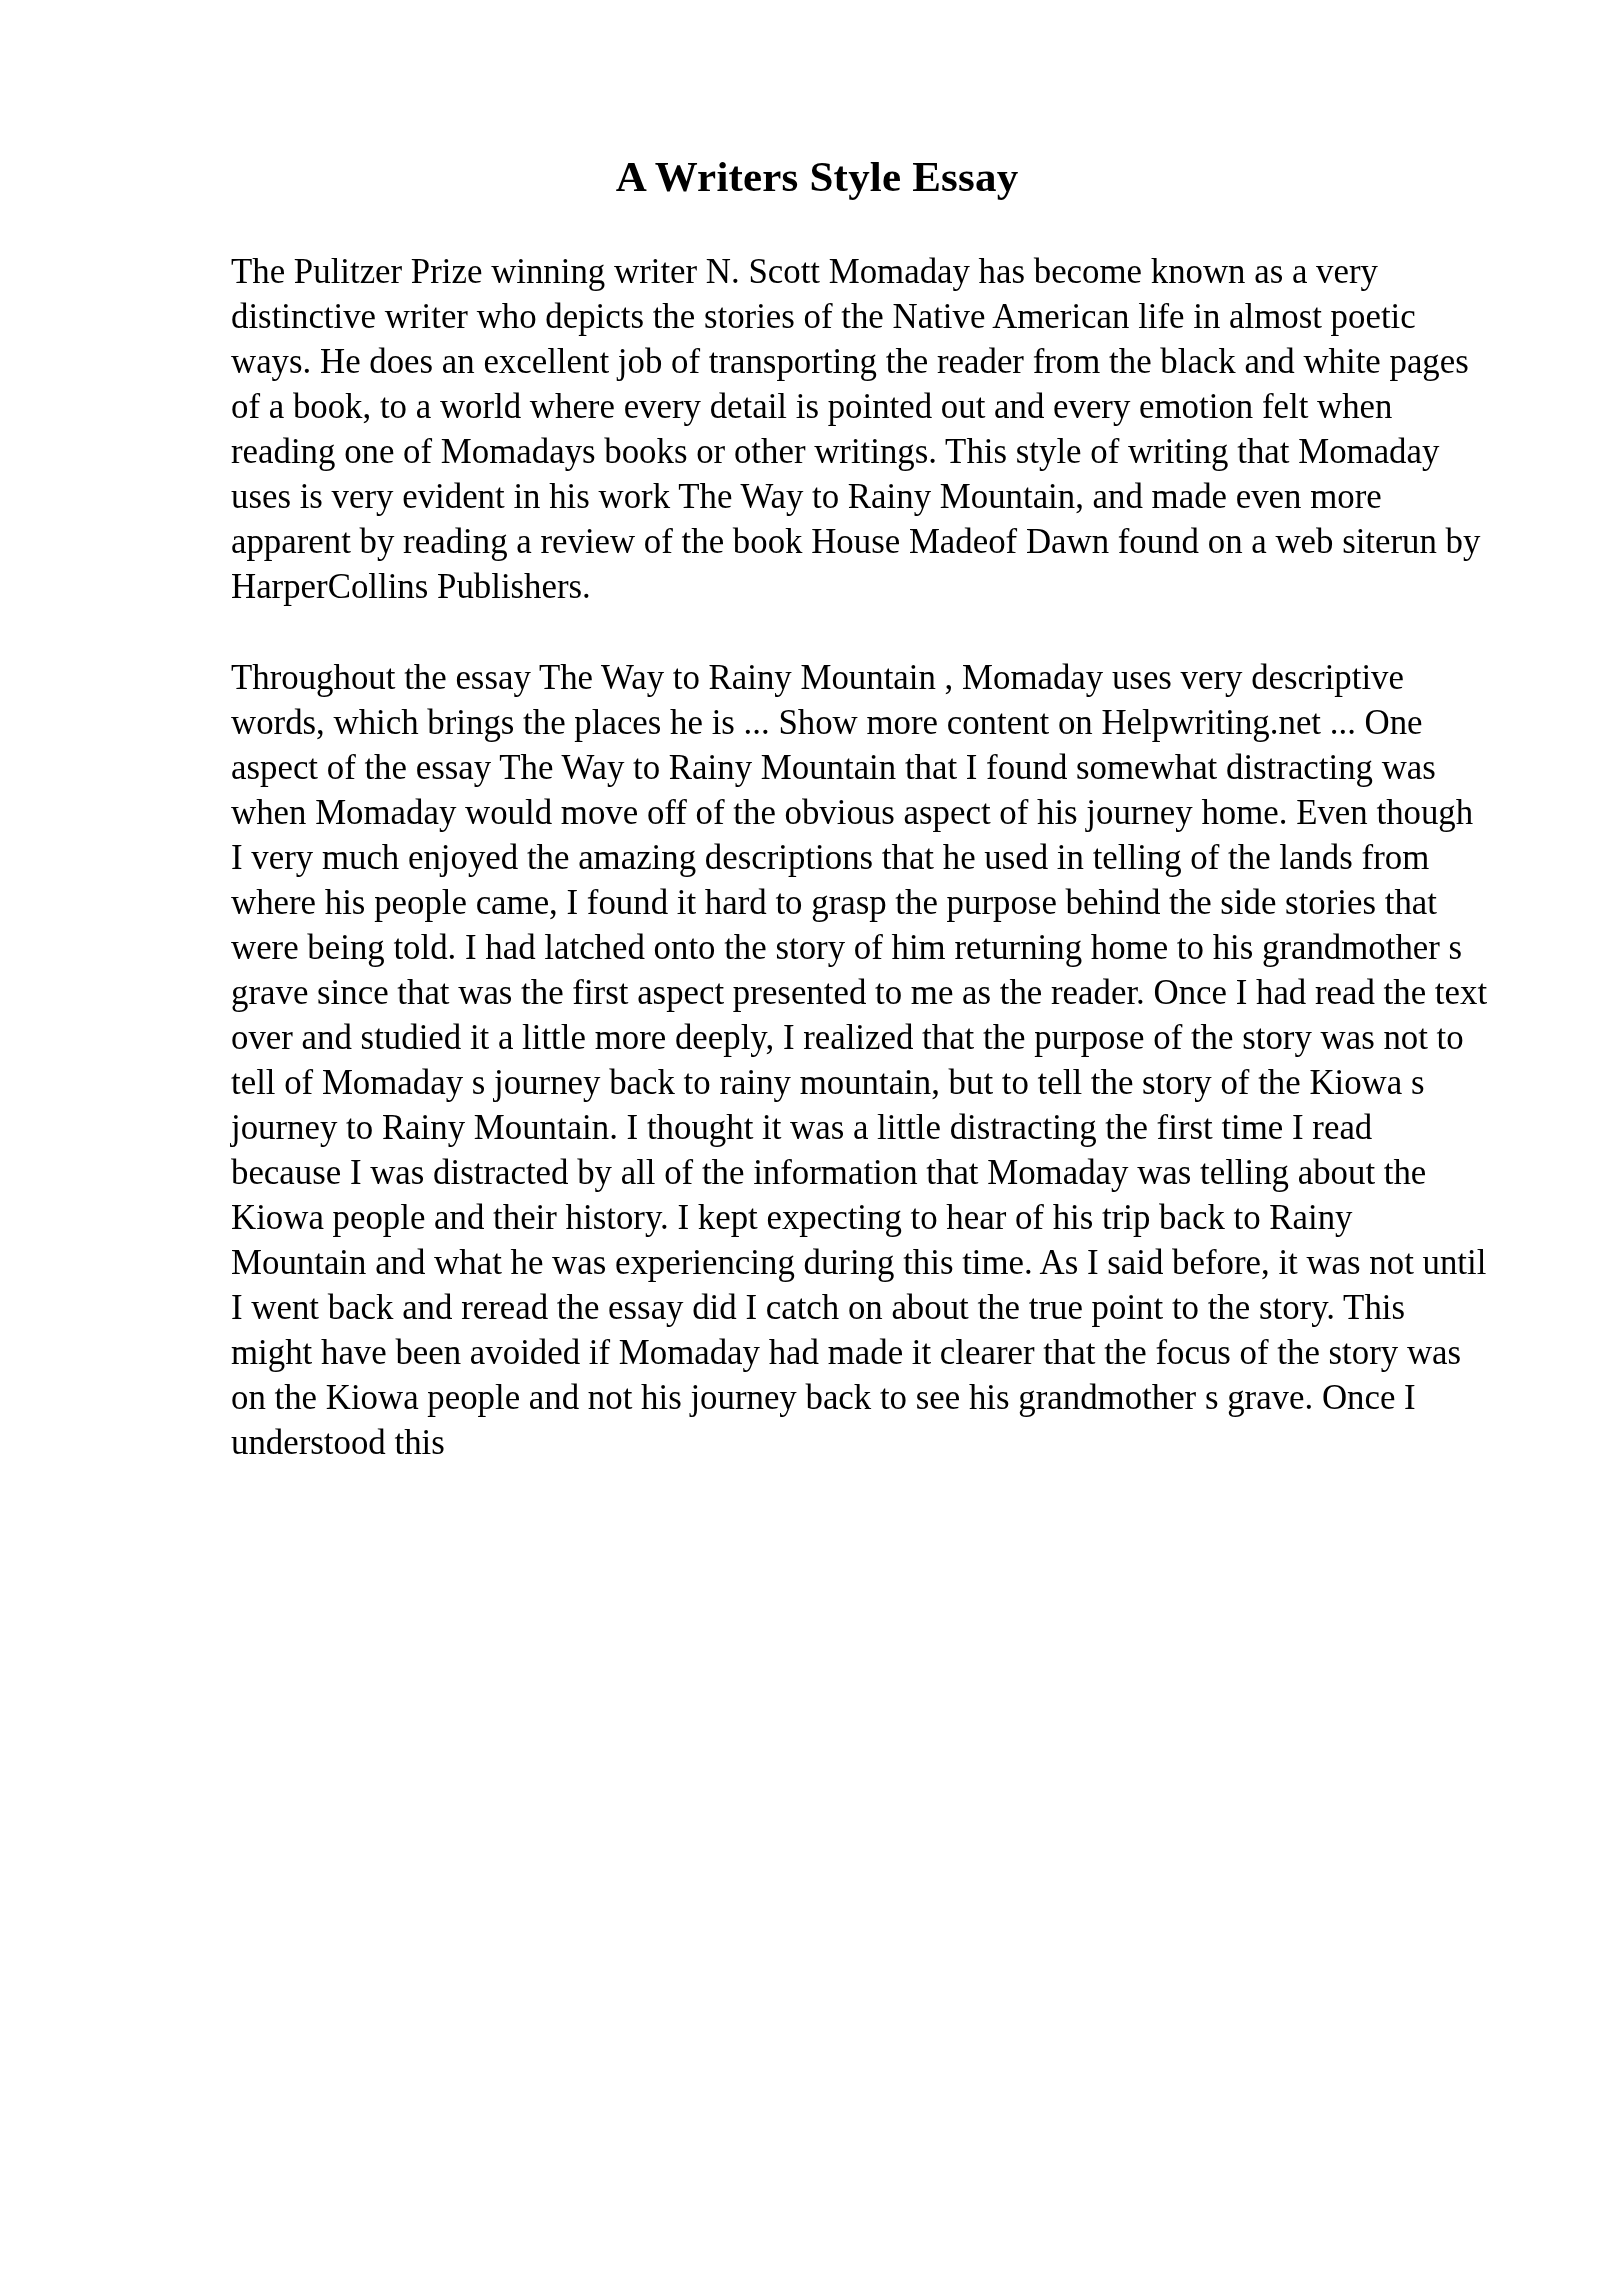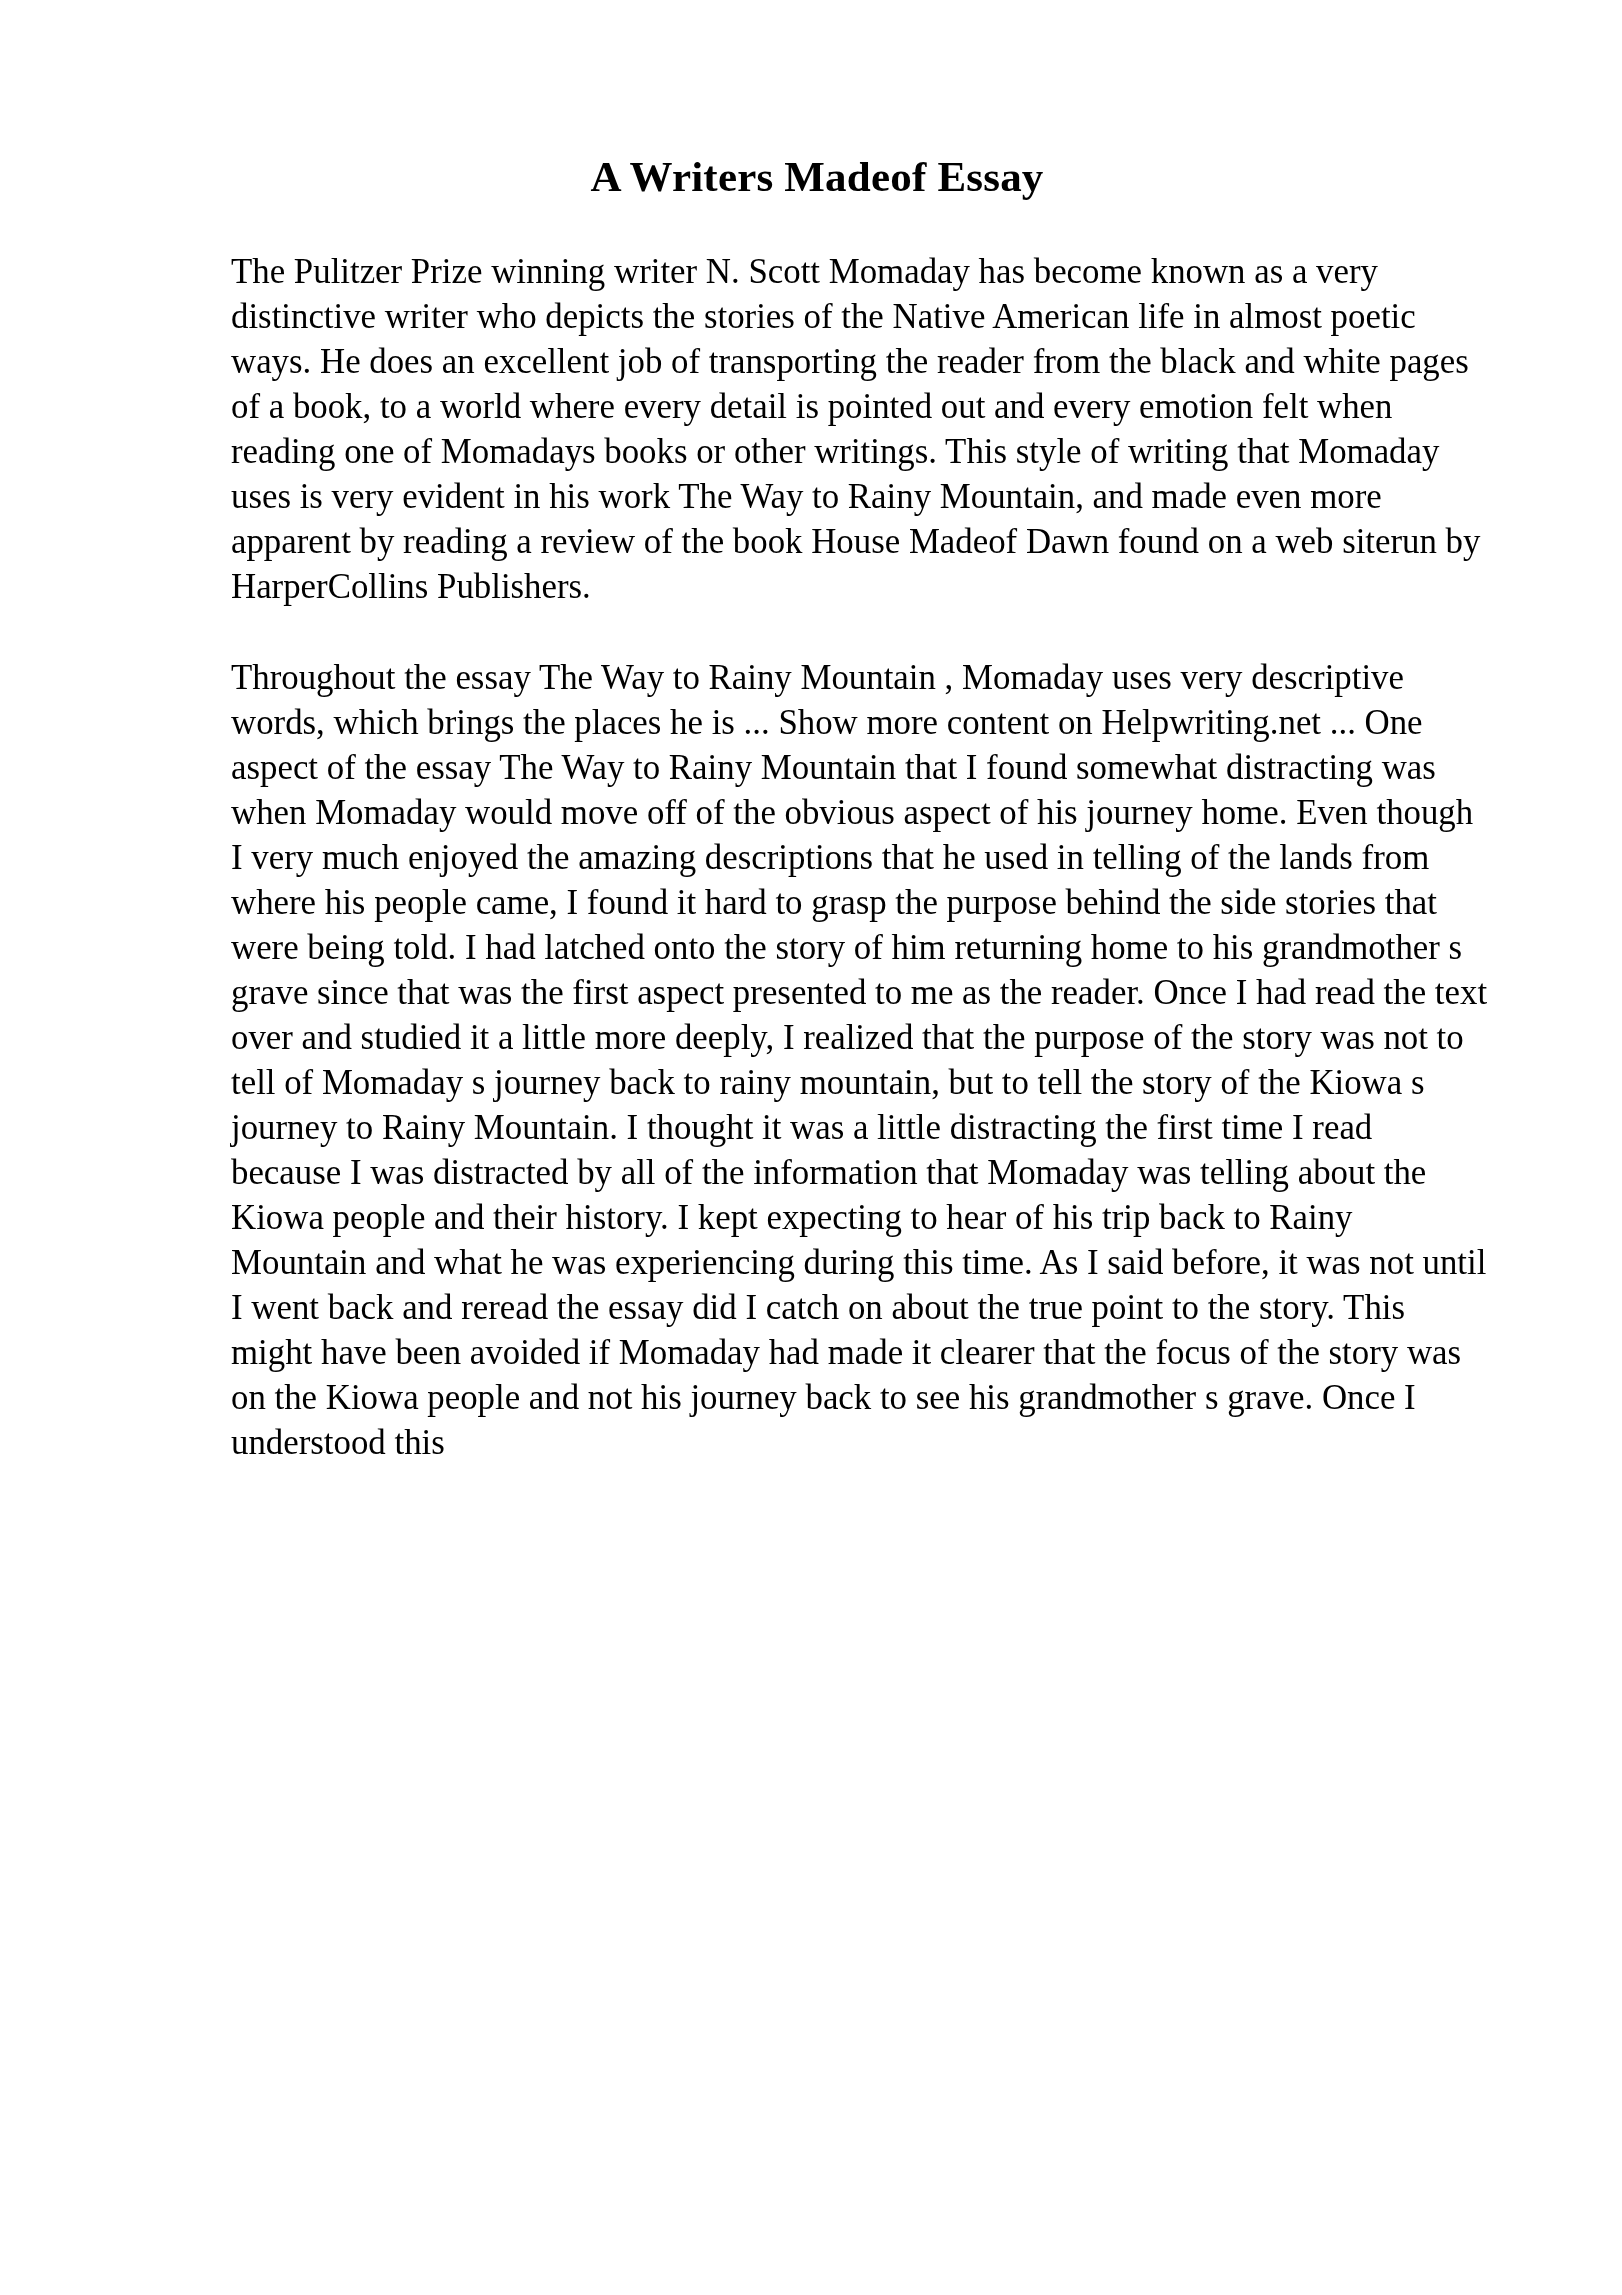--- a/index.html
+++ b/index.html
@@ -53,21 +53,21 @@
   #paragraph-2 {
     margin-top: 46px;
   }
 </style>
 </head>
 <body>
 
 <div class="page">
   <div class="doc-body">
 
-    <h1 class="doc-title">A Writers Madeof Essay</h1>
+    <h1 class="doc-title">A Writers Style Essay</h1>
 
     <p class="doc-paragraph" id="paragraph-1">The Pulitzer Prize winning writer N. Scott Momaday has become known as a very distinctive writer who depicts the stories of the Native American life in almost poetic ways. He does an excellent job of transporting the reader from the black and white pages of a book, to a world where every detail is pointed out and every emotion felt when reading one of Momadays books or other writings. This style of writing that Momaday uses is very evident in his work The Way to Rainy Mountain, and made even more apparent by reading a review of the book House Madeof Dawn found on a web siterun by HarperCollins Publishers.</p>
 
     <p class="doc-paragraph" id="paragraph-2">Throughout the essay The Way to Rainy Mountain , Momaday uses very descriptive words, which brings the places he is ... Show more content on Helpwriting.net ... One aspect of the essay The Way to Rainy Mountain that I found somewhat distracting was when Momaday would move off of the obvious aspect of his journey home. Even though I very much enjoyed the amazing descriptions that he used in telling of the lands from where his people came, I found it hard to grasp the purpose behind the side stories that were being told. I had latched onto the story of him returning home to his grandmother s grave since that was the first aspect presented to me as the reader. Once I had read the text over and studied it a little more deeply, I realized that the purpose of the story was not to tell of Momaday s journey back to rainy mountain, but to tell the story of the Kiowa s journey to Rainy Mountain. I thought it was a little distracting the first time I read because I was distracted by all of the information that Momaday was telling about the Kiowa people and their history. I kept expecting to hear of his trip back to Rainy Mountain and what he was experiencing during this time. As I said before, it was not until I went back and reread the essay did I catch on about the true point to the story. This might have been avoided if Momaday had made it clearer that the focus of the story was on the Kiowa people and not his journey back to see his grandmother s grave. Once I understood this</p>
 
   </div>
 </div>
 
 
 </body></html>

